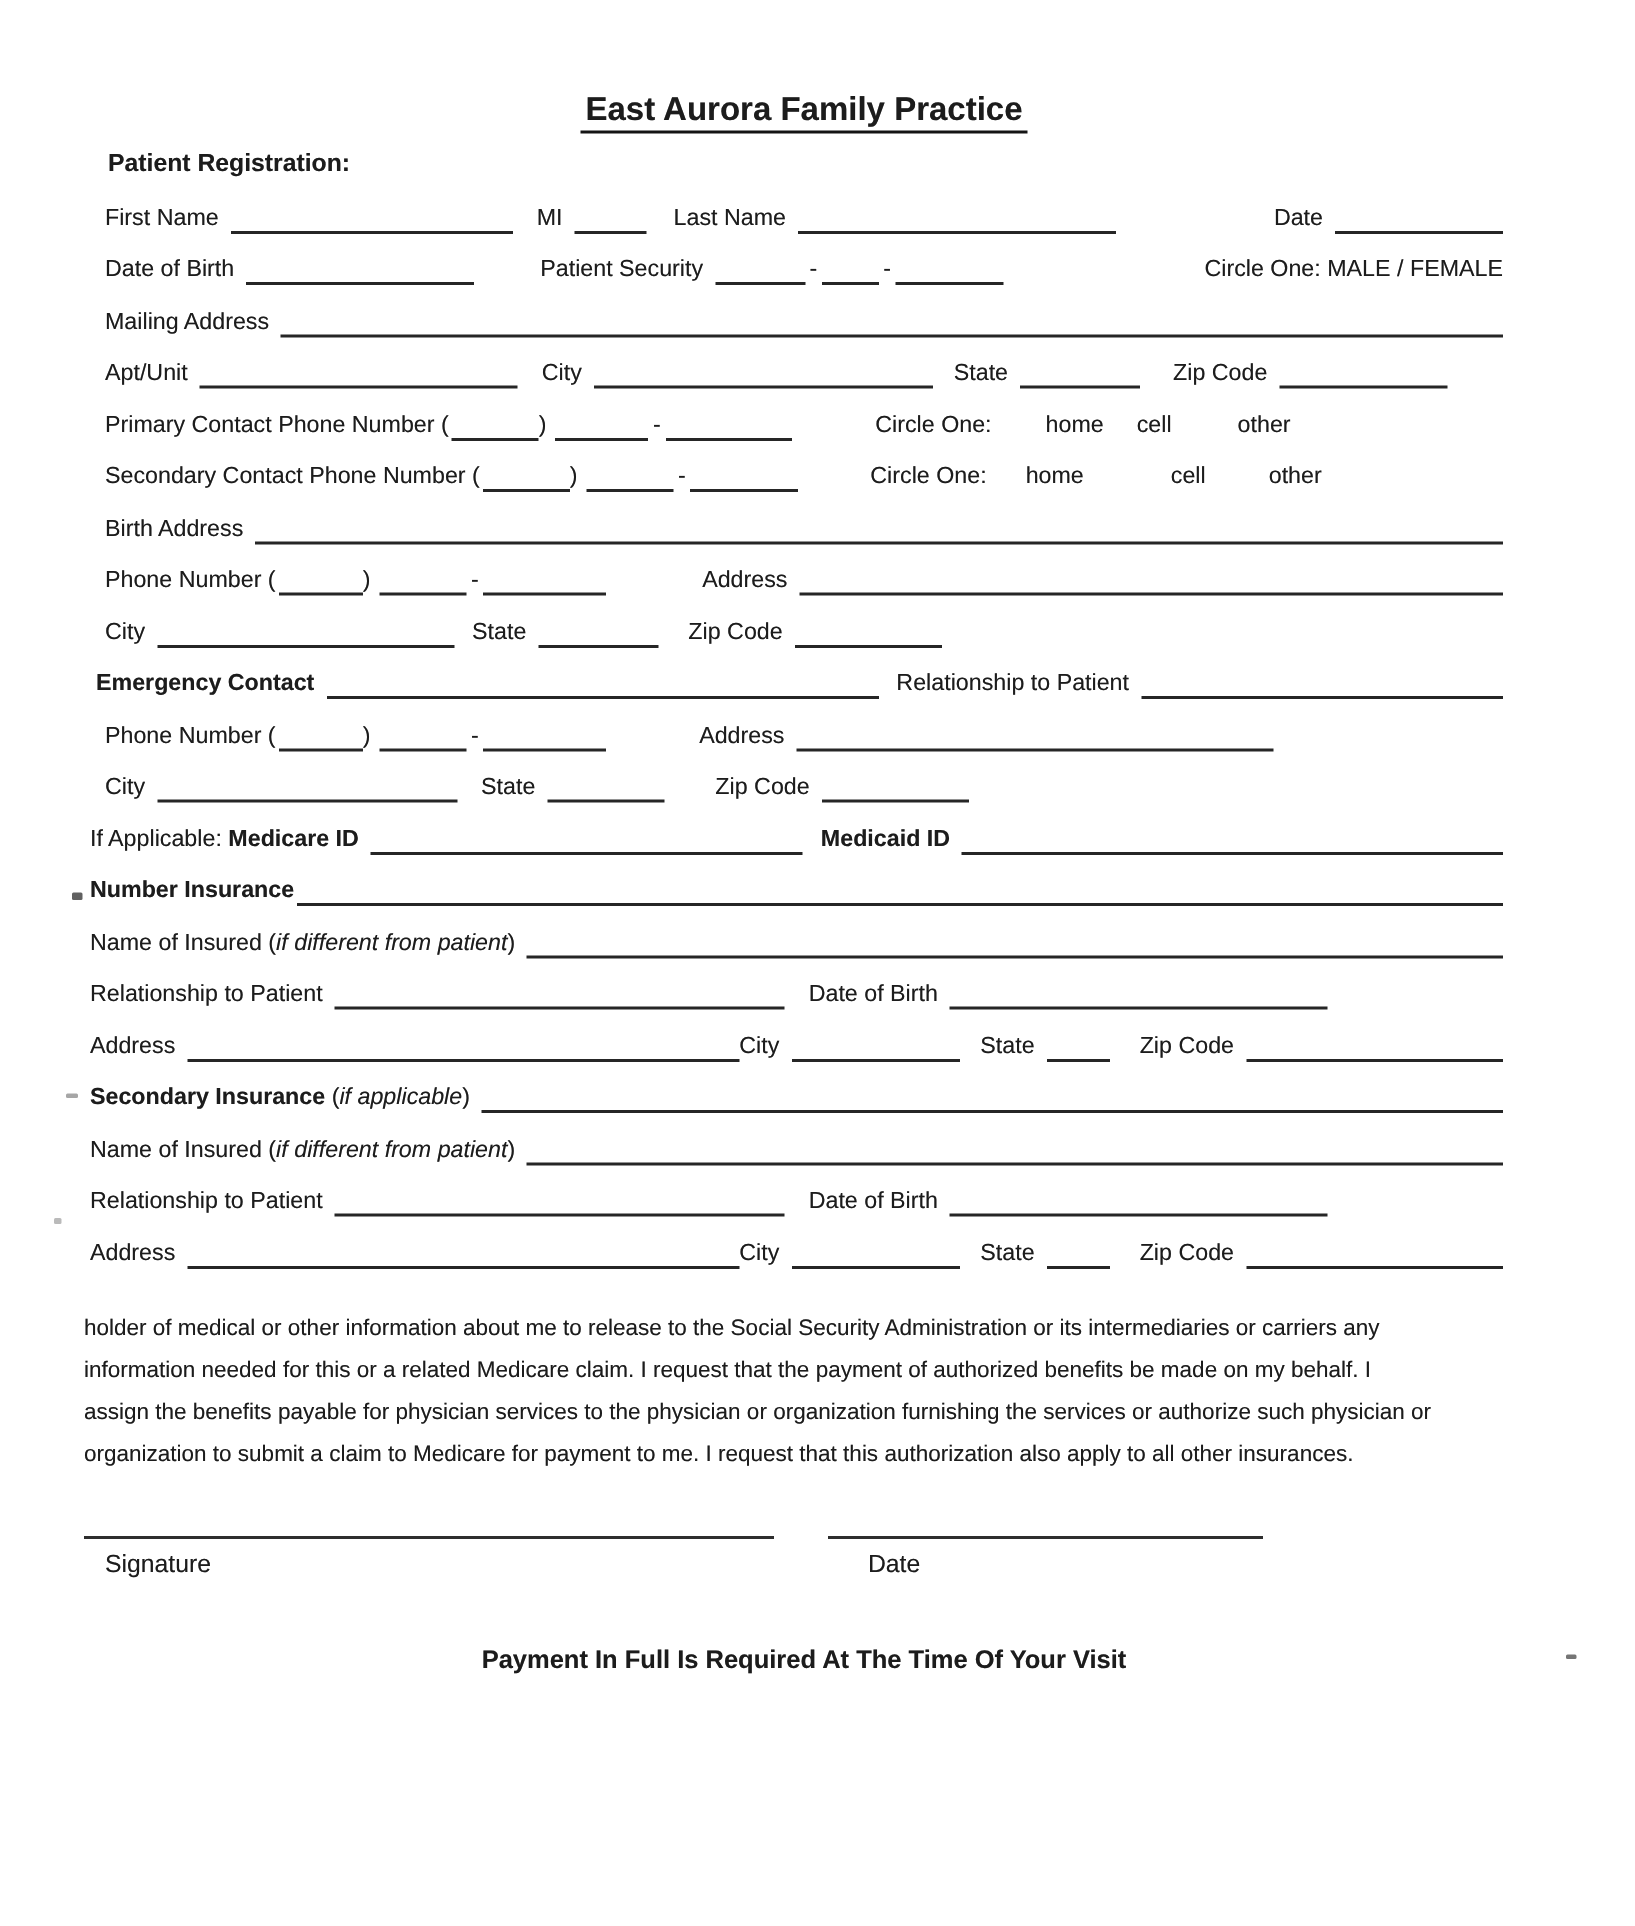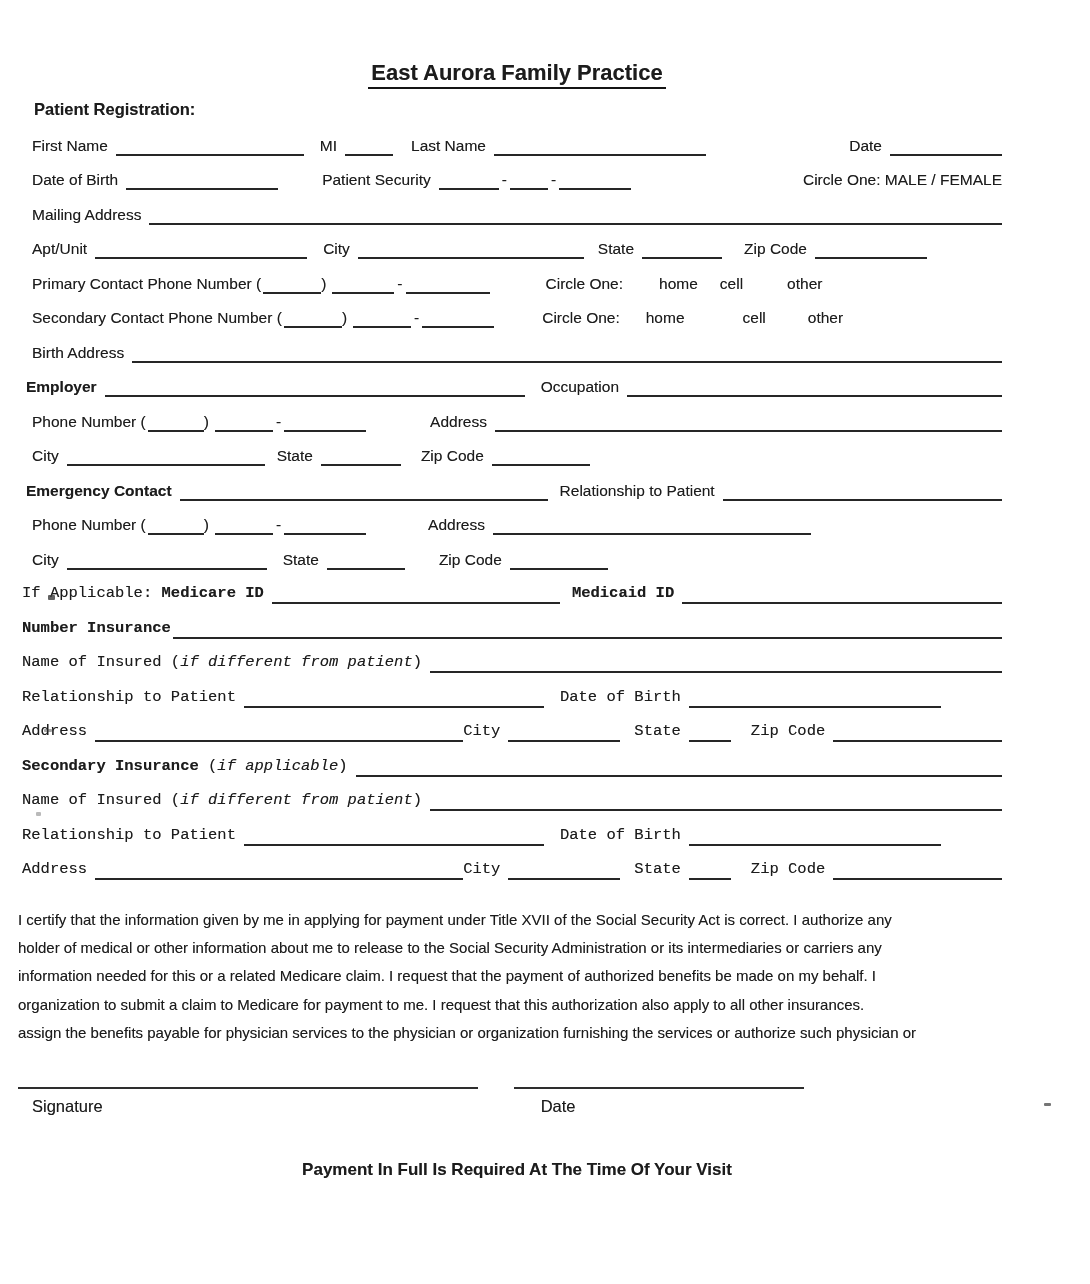--- a/index.html
+++ b/index.html
@@ -1,34 +1,34 @@
 <!DOCTYPE html>
 <html><head>
 <meta charset="utf-8">
 <style>
   html,body{margin:0;padding:0;background:#e8e8e8;}
   .page{
     width:1090px;height:1284px;position:relative;background:#ffffff;
     font-family:"Liberation Sans","DejaVu Sans",sans-serif;color:#1c1c1c;
     overflow:hidden;text-shadow:0 0 0.4px rgba(25,25,25,0.45);
   }
-  .content{padding:60px 88px 0 32px;}
+  .content{padding:60px 88px 0 70px;}
   .title{text-align:center;font-size:22px;font-weight:700;margin-bottom:10px;}
   .title .u{border-bottom:2.5px solid #141414;padding:0 3px 2px;}
   .sect{font-size:16.5px;font-weight:700;margin:14px 0 2px 2px;}
   .row{display:flex;align-items:flex-end;height:34.5px;font-size:15.5px;white-space:nowrap;}
   .lbl{line-height:21px;margin-top:24px;}
   .b{font-weight:700;}
   i{font-style:italic;}
   .bk{display:inline-block;height:21px;border-bottom:2px solid #262626;margin-left:8px;flex:0 0 auto;}
   .bkf{flex:1 1 auto;}
   .dsh{line-height:21px;margin:0 3px;flex:0 0 auto;}
   .cp{line-height:21px;flex:0 0 auto;}
   .o6{margin-left:-6px;}
-  .o10{margin-left:-10px;font-family:Liberation Mono, monospace;}
+  .o10{margin-left:-10px;}
   .auth{margin-left:-14px;margin-top:26px;}
   .auth-head{font-size:14.8px;line-height:20px;margin-bottom:8px;}
   .auth-line{font-size:15px;line-height:28.2px;}
   .sig-lines{display:flex;margin-top:40px;margin-left:-14px;}
   .sig-line{height:0;border-bottom:2.5px solid #2e2e2e;}
   .sig-labels{display:flex;font-size:16.5px;margin-top:8px;}
   .footer{margin-top:44px;text-align:center;font-size:17px;font-weight:700;}
   .speck{position:absolute;background:#3a3a3a;border-radius:1px;}
 </style>
 </head>
@@ -104,26 +104,20 @@
       <span class="lbl" style="margin-left:26px">home</span>
       <span class="lbl" style="margin-left:58px">cell</span>
       <span class="lbl" style="margin-left:42px">other</span>
     </div>
 
     <div class="row">
       <span class="lbl">Birth Address</span>
       <span class="bk bkf"></span>
     </div>
 
-    <div class="row o6">
-      <span class="lbl b">Employer</span>
-      <span class="bk" style="width:420px"></span>
-      <span class="lbl" style="margin-left:16px">Occupation</span>
-      <span class="bk bkf"></span>
-    </div>
 
     <div class="row">
       <span class="lbl"><span>Phone Number</span> <span>(</span></span>
       <span class="bk" style="width:56px;margin-left:2px"></span>
       <span class="cp">)</span>
       <span class="bk" style="width:58px;margin-left:6px"></span>
       <span class="dsh">-</span>
       <span class="bk" style="width:82px;margin-left:0"></span>
       <span class="lbl" style="margin-left:64px">Address</span>
       <span class="bk bkf"></span>
@@ -222,25 +216,24 @@
       <span class="bk" style="width:368px"></span>
       <span class="lbl" style="margin-left:0">City</span>
       <span class="bk" style="width:112px"></span>
       <span class="lbl" style="margin-left:14px">State</span>
       <span class="bk" style="width:42px"></span>
       <span class="lbl" style="margin-left:20px">Zip Code</span>
       <span class="bk bkf"></span>
     </div>
 
     <div class="auth">
-      <div class="auth-line">I certify that the information given by me in applying for payment under Title XVII of the Social Security Act is correct. I authorize any</div>
       <div class="auth-line">holder of medical or other information about me to release to the Social Security Administration or its intermediaries or carriers any</div>
       <div class="auth-line">information needed for this or a related Medicare claim. I request that the payment of authorized benefits be made on my behalf. I</div>
+      <div class="auth-line">assign the benefits payable for physician services to the physician or organization furnishing the services or authorize such physician or</div>
       <div class="auth-line">organization to submit a claim to Medicare for payment to me. I request that this authorization also apply to all other insurances.</div>
-      <div class="auth-line">assign the benefits payable for physician services to the physician or organization furnishing the services or authorize such physician or</div>
     </div>
 
     <div class="sig-lines">
       <span class="sig-line" style="width:460px"></span>
       <span class="sig-line" style="width:290px;margin-left:36px"></span>
     </div>
     <div class="sig-labels">
       <span>Signature</span>
       <span style="margin-left:438px">Date</span>
     </div>

